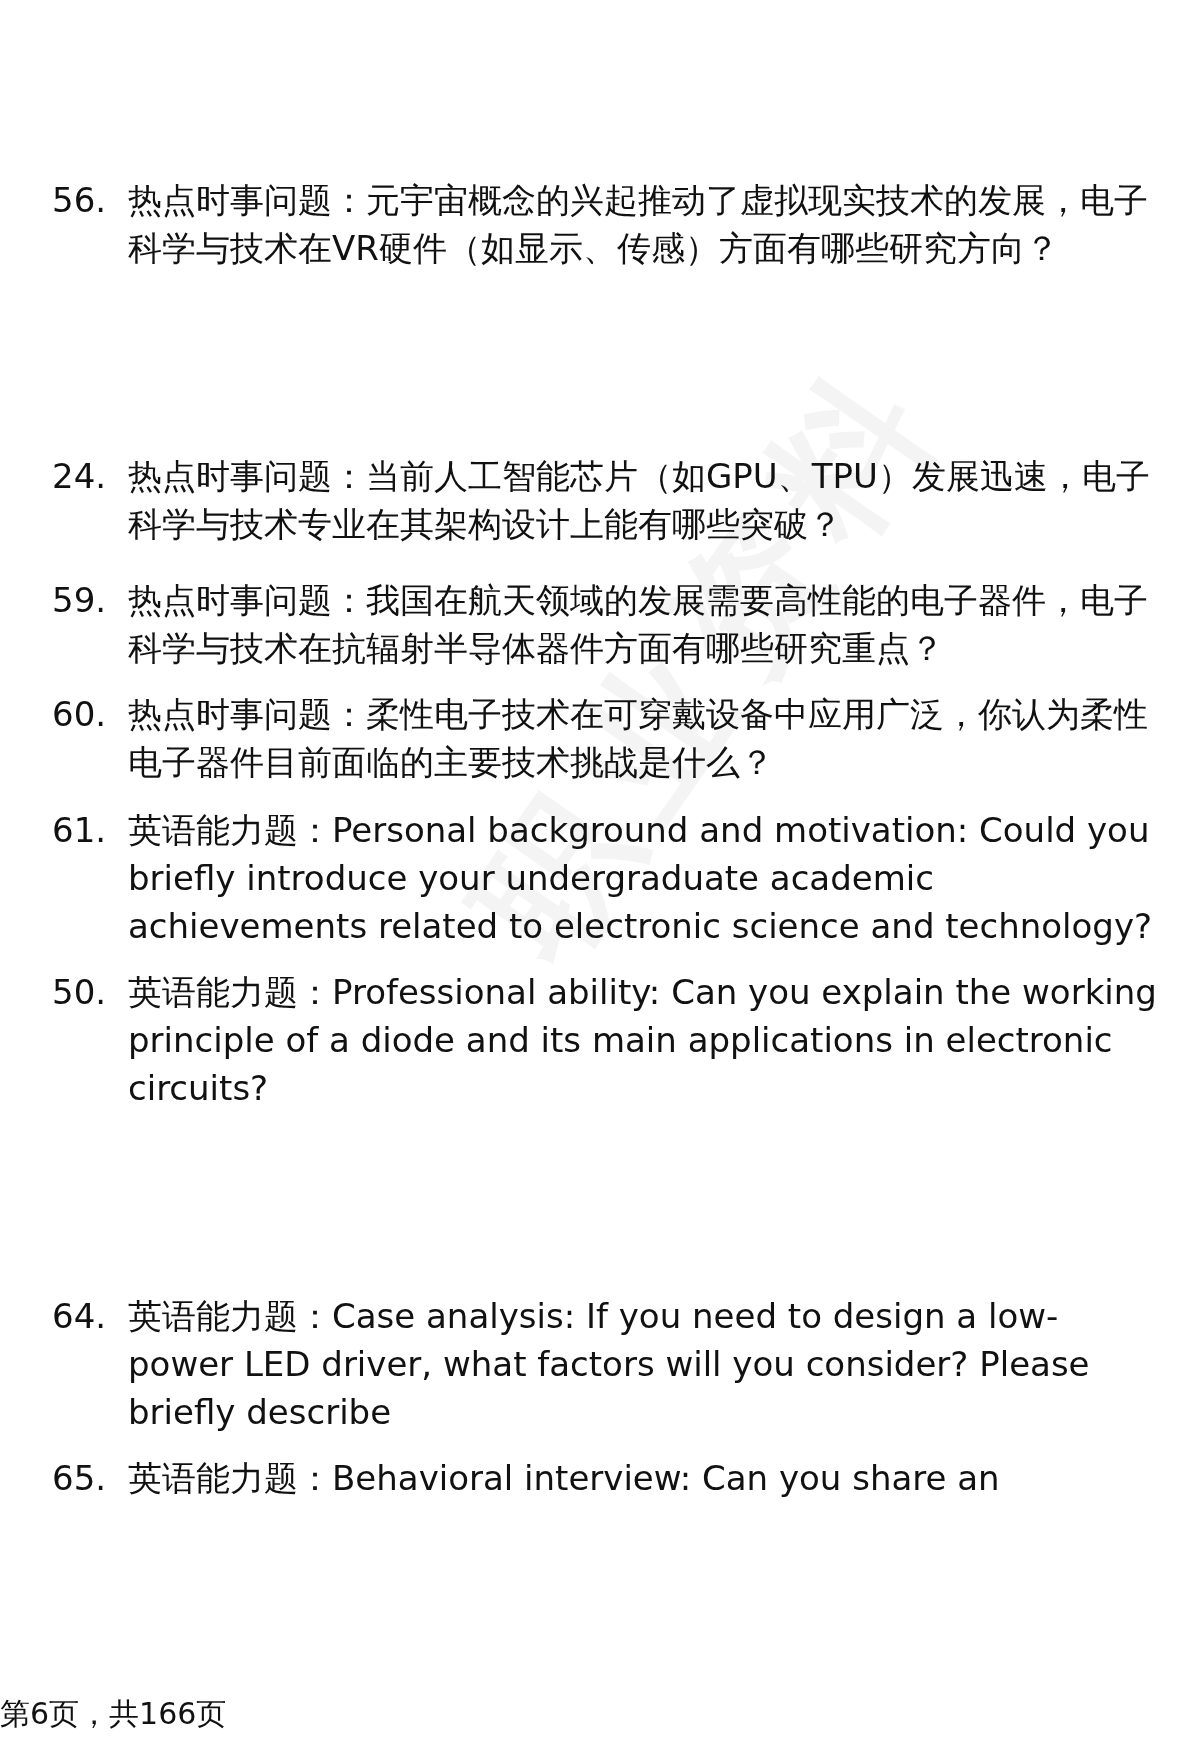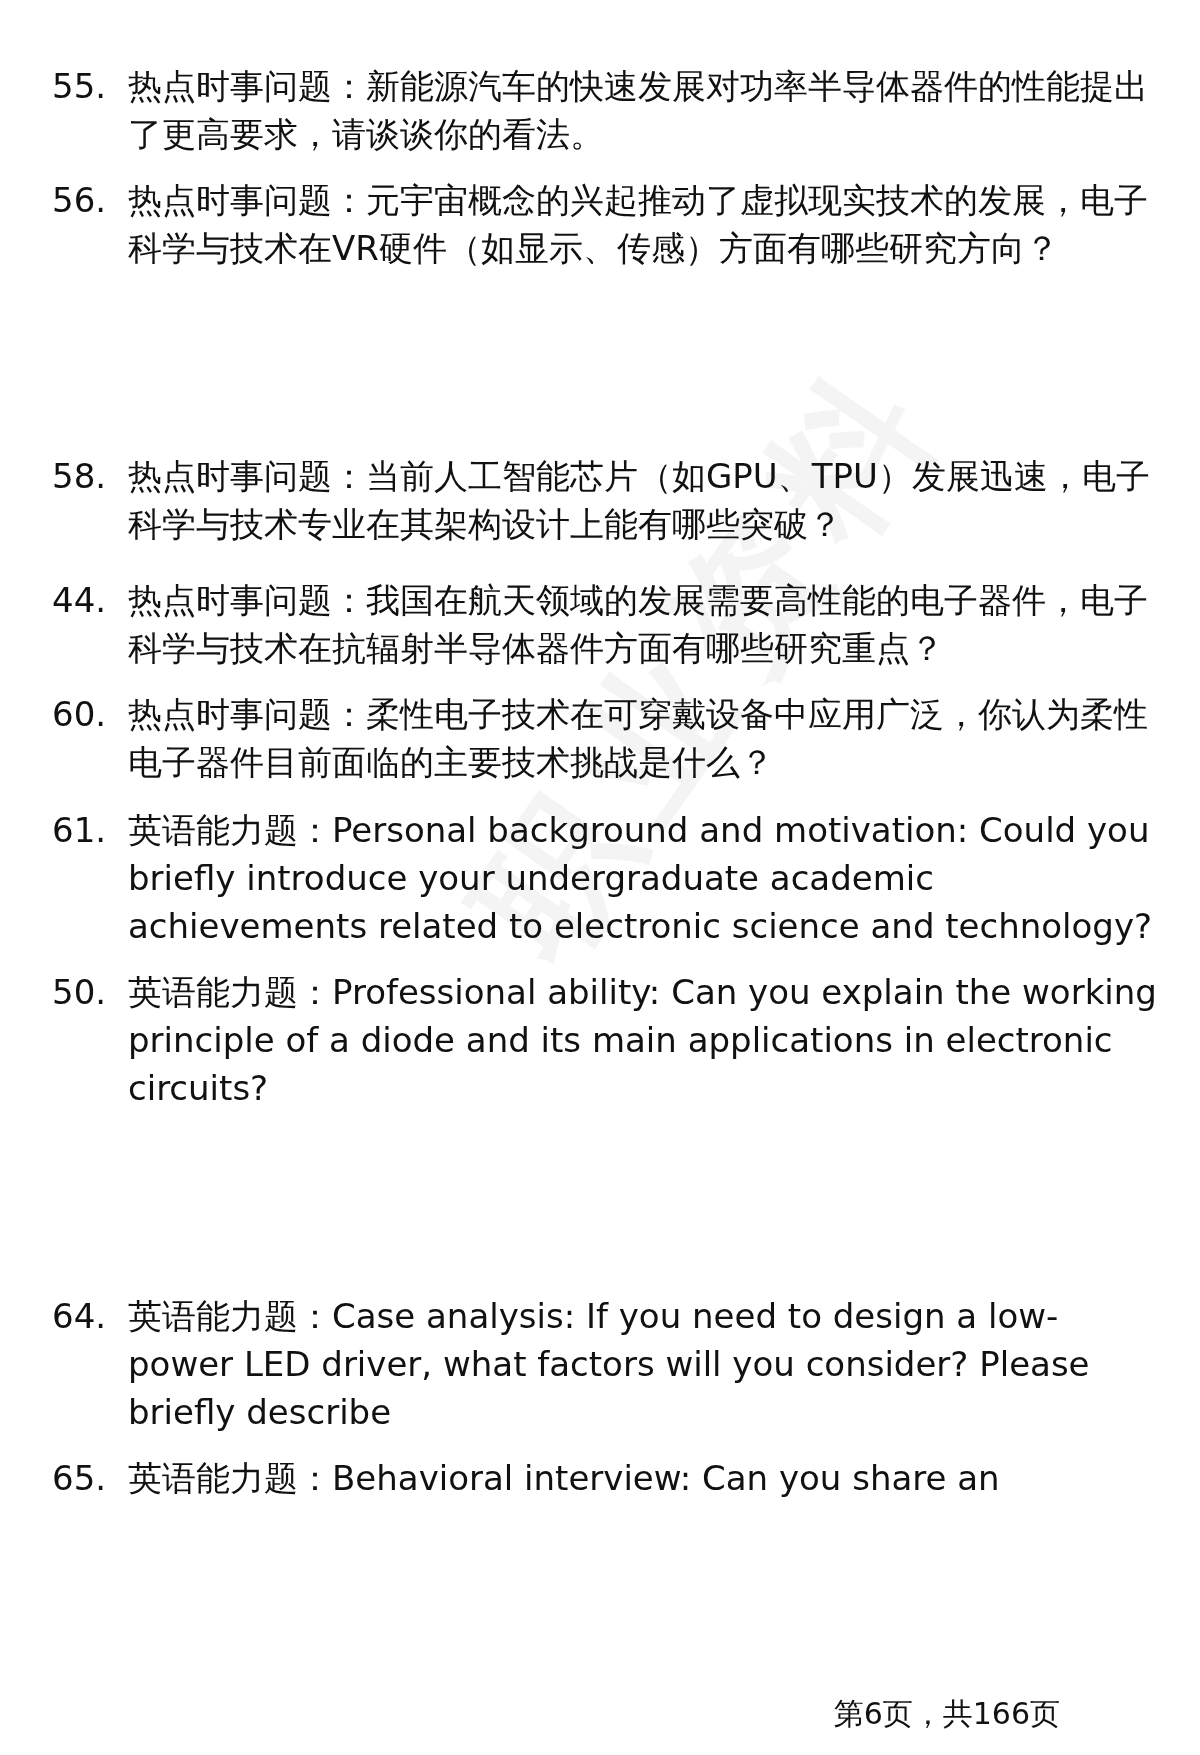--- a/index.html
+++ b/index.html
@@ -6,43 +6,39 @@
   body { width: 1200px; height: 1755px; position: relative; overflow: hidden;
          font-family: "DejaVu Sans", "Liberation Sans", sans-serif; color: #111111; }
   .page { position: absolute; left: 0; top: 0; width: 1200px; height: 1755px; }
   .watermark { position: absolute; left: 260px; top: 560px; width: 900px; text-align: center;
                transform: rotate(-55deg); transform-origin: center center;
                font-size: 150px; font-weight: bold; color: rgba(0,0,0,0.045);
                letter-spacing: 20px; white-space: nowrap; pointer-events: none; }
   .item { position: absolute; left: 52px; width: 1110px; font-size: 34px; line-height: 48px; }
   .num { position: absolute; left: 0; top: 0; width: 70px; }
   .text { margin-left: 76px; }
-  .footer { position: absolute; left: 0; width: 1060px; top: 1694px; text-align: right;
+  .footer { position: absolute; left: 0; width: 1060px; top: 1694px; text-align: left;
             font-size: 30px; line-height: 40px; }
 </style>
 </head>
 <body>
 
 <div class="page">
   <div class="watermark">职业资料</div>
 
-  <div class="item" style="top:62px">
-    <span class="num">55.</span>
-    <div class="text">热点时事问题：新能源汽车的快速发展对功率半导体器件的性能提出了更高要求，请谈谈你的看法。</div>
-  </div>
   <div class="item" style="top:176px">
     <span class="num">56.</span>
     <div class="text">热点时事问题：元宇宙概念的兴起推动了虚拟现实技术的发展，电子科学与技术在VR硬件（如显示、传感）方面有哪些研究方向？</div>
   </div>
   <div class="item" style="top:452px">
-    <span class="num">58.</span>
+    <span class="num">24.</span>
     <div class="text">热点时事问题：当前人工智能芯片（如GPU、TPU）发展迅速，电子科学与技术专业在其架构设计上能有哪些突破？</div>
   </div>
   <div class="item" style="top:576px">
-    <span class="num">44.</span>
+    <span class="num">59.</span>
     <div class="text">热点时事问题：我国在航天领域的发展需要高性能的电子器件，电子科学与技术在抗辐射半导体器件方面有哪些研究重点？</div>
   </div>
   <div class="item" style="top:690px">
     <span class="num">60.</span>
     <div class="text">热点时事问题：柔性电子技术在可穿戴设备中应用广泛，你认为柔性电子器件目前面临的主要技术挑战是什么？</div>
   </div>
   <div class="item" style="top:806px">
     <span class="num">61.</span>
     <div class="text">英语能力题：Personal background and motivation: Could you briefly introduce your undergraduate academic achievements related to electronic science and technology?</div>
   </div>

